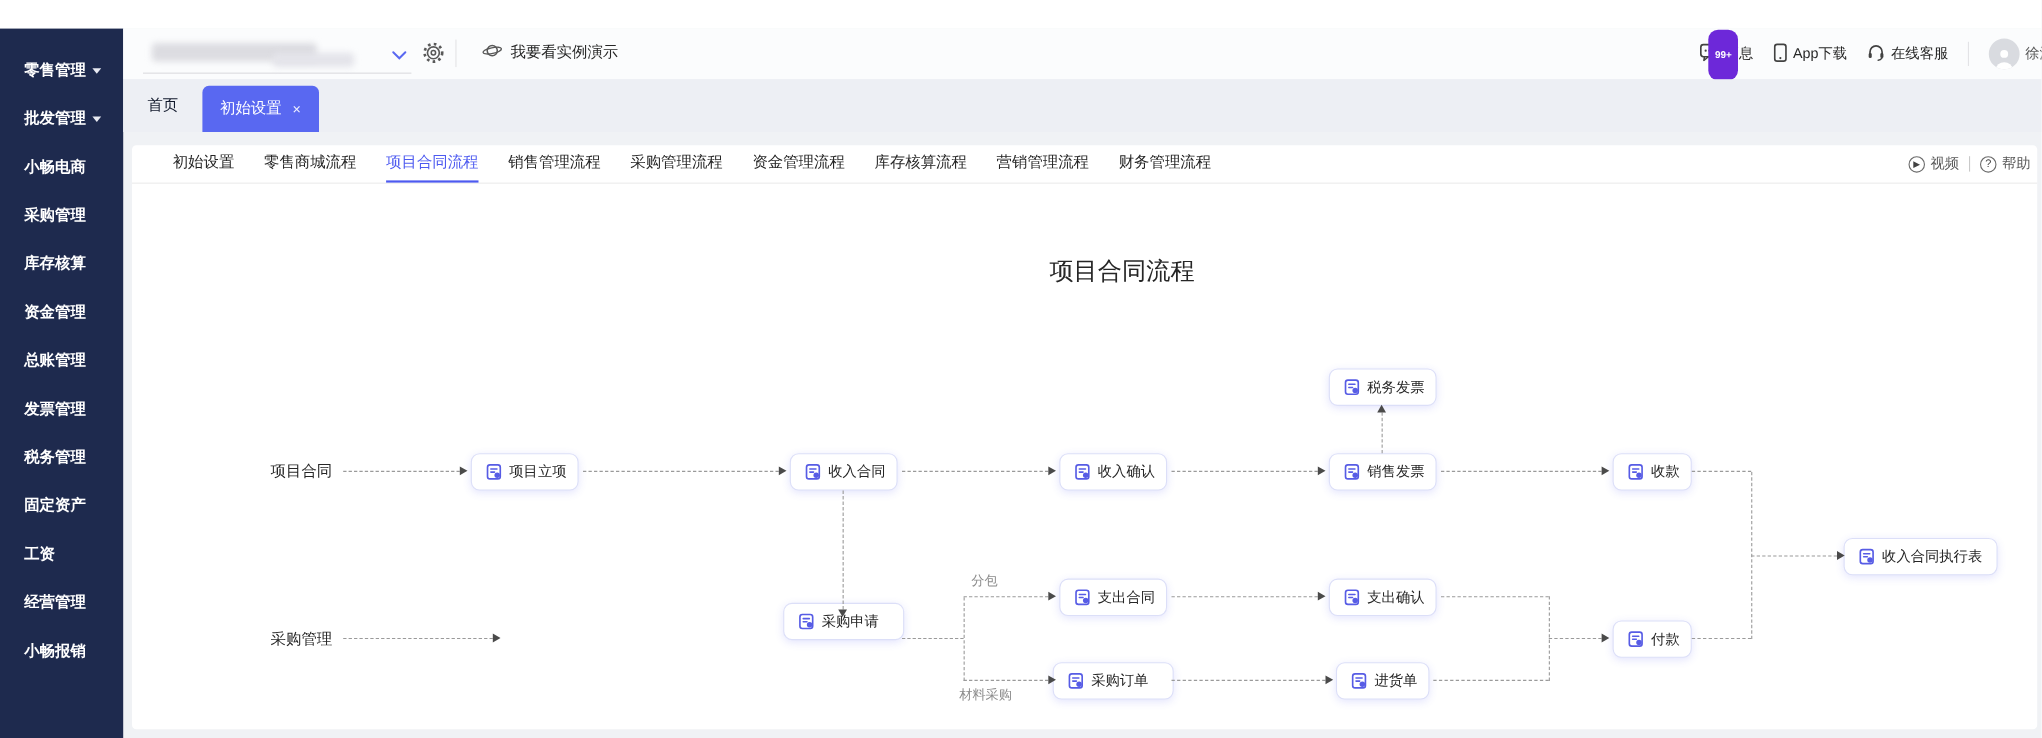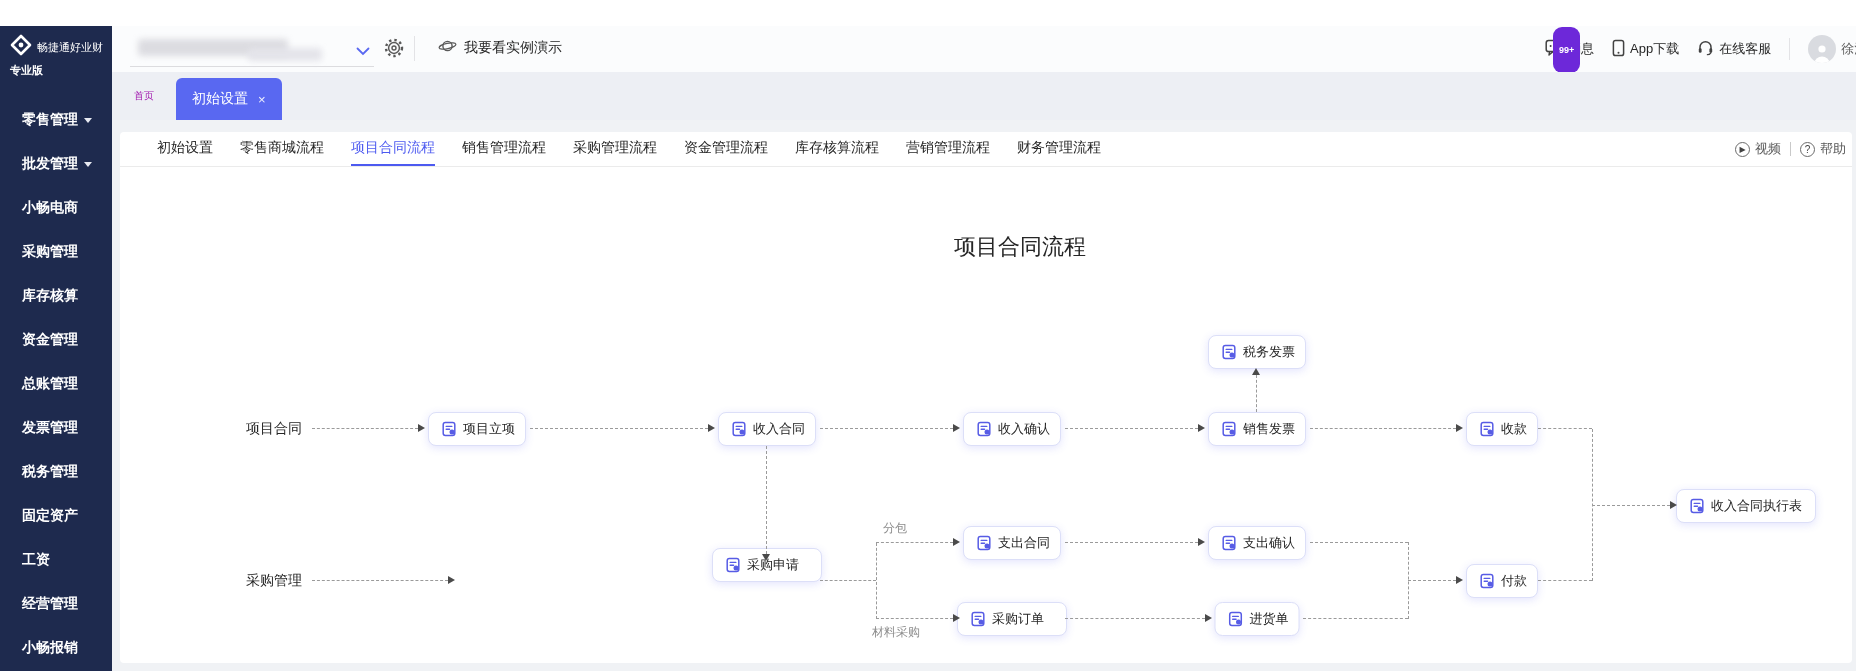--- a/index.html
+++ b/index.html
@@ -40,22 +40,22 @@
   .msg-wrap{position:relative;}
   .badge{position:absolute;top:-12px;left:8px;background:#6d28d9;color:#fff;font-size:9px;
     padding:18px 6px;border-radius:9px;font-weight:bold;}
   .hr-divider{width:1px;height:22px;background:#e3e3e6;}
   .avatar{width:28px;height:28px;border-radius:50%;background:#d9dbe0;display:flex;
     align-items:flex-end;justify-content:center;overflow:hidden;}
   .user-name{font-size:13px;color:#595959;}
   
   .tabstrip{position:absolute;left:112px;top:72px;right:0;height:48px;background:#edeff4;
     display:flex;align-items:flex-end;}
-  .tab-plain{height:48px;display:flex;align-items:center;padding:0 22px;font-size:10px;
-    color:#a21caf;cursor:pointer;}
+  .tab-plain{height:48px;display:flex;align-items:center;padding:0 22px;font-size:14px;
+    color:#0f172a;cursor:pointer;}
   .tab-active{height:42px;display:flex;align-items:center;gap:10px;padding:0 16px;
     background:#5968f1;color:#fff;font-size:14px;border-radius:6px 6px 0 0;cursor:pointer;}
   .tab-close{font-size:13px;opacity:.9;cursor:pointer;}
   
   .card{position:absolute;left:120px;top:132px;width:1732px;height:531px;background:#ffffff;
     border-radius:4px;}
   .subnav{position:relative;height:34px;border-bottom:1px solid #ebebeb;display:flex;
     align-items:center;padding-left:37px;gap:27px;}
   .subnav-item{font-size:14px;color:#262626;cursor:pointer;height:34px;display:flex;
     align-items:center;border-bottom:2px solid transparent;box-sizing:border-box;}
@@ -83,32 +83,20 @@
   .ah.r{border-left:7px solid #4a4a4a;border-top:4.5px solid transparent;border-bottom:4.5px solid transparent;}
   .ah.d{border-top:7px solid #4a4a4a;border-left:4.5px solid transparent;border-right:4.5px solid transparent;}
   .ah.u{border-bottom:7px solid #4a4a4a;border-left:4.5px solid transparent;border-right:4.5px solid transparent;}
 </style>
 </head>
 <body>
 
 <div class="top-strip"></div>
 
 <div class="sidebar">
-  <div class="logo-area">
-    <div class="logo-row">
-      <span class="logo-mark">
-        <svg width="22" height="22" viewBox="0 0 22 22">
-          <path d="M11 2 L20 11 L11 20 L2 11 Z" fill="none" stroke="#ffffff" stroke-width="2.6" stroke-linejoin="round"></path>
-          <circle cx="11" cy="11" r="2.4" fill="#ffffff"></circle>
-        </svg>
-      </span>
-      <span class="brand-name">畅捷通好业财</span>
-    </div>
-    <div class="edition">专业版</div>
-  </div>
   <div class="side-list" id="side-list">
       <div class="side-item">
         <span>零售管理</span>
         <span class="caret-down"></span>
       </div>
       <div class="side-item">
         <span>批发管理</span>
         <span class="caret-down"></span>
       </div>
       <div class="side-item">

